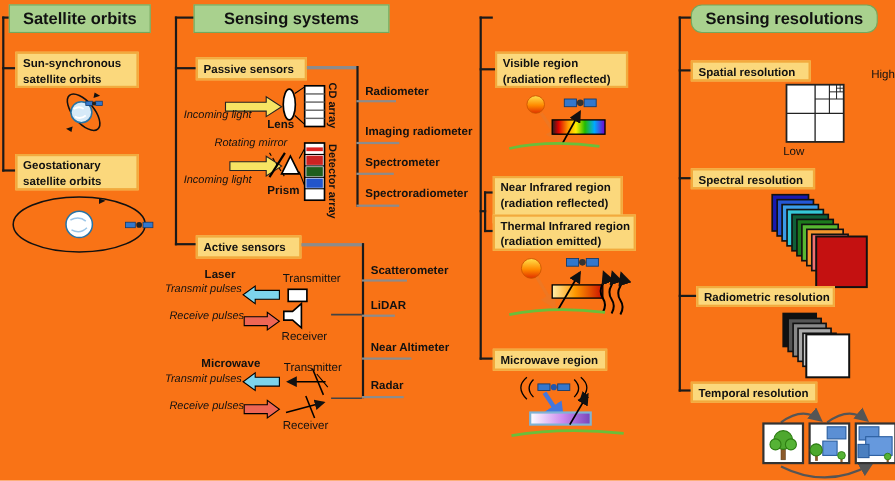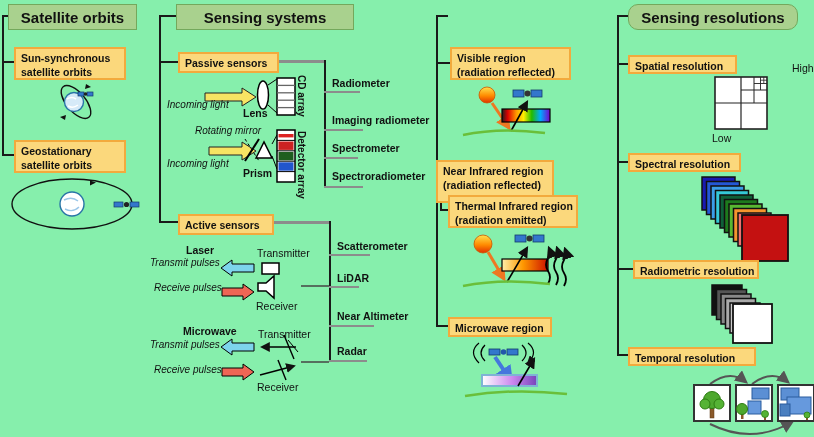--- a/index.html
+++ b/index.html
@@ -1,16 +1,16 @@
 <!DOCTYPE html>
 <html><head>
 <meta charset="utf-8">
 <style>
   html,body{margin:0;padding:0;background:#fff;}
-  #canvas{position:relative;width:814px;height:437px;background:#86efac;overflow:hidden;
+  #canvas{position:relative;width:814px;height:437px;background:#f97316;overflow:hidden;
           font-family:"Liberation Sans",sans-serif;color:#111;}
   .header{position:absolute;background:#a9d18e;border:1px solid #74a85c;
           font-weight:bold;font-size:15px;display:flex;align-items:center;justify-content:center;}
   .obox{position:absolute;background:#fbd87c;border:2px solid #f2aa3d;font-weight:bold;
         font-size:10.5px;line-height:1.3;padding:3px 5px;box-sizing:border-box;}
   .obox div{white-space:nowrap;}
   .vline{position:absolute;width:2px;background:#1a1a1a;}
   .hline{position:absolute;height:2px;background:#1a1a1a;}
   .thick{position:absolute;height:3px;background:#8c8c8c;}
   .uline{position:absolute;height:2px;background:#8c8c8c;}
@@ -247,21 +247,21 @@
       <rect x="58" y="8" width="11" height="7" fill="#3377cc" stroke="#123a6b" stroke-width="0.8"></rect>
       <rect x="76" y="8" width="11" height="7" fill="#3377cc" stroke="#123a6b" stroke-width="0.8"></rect>
       <circle cx="72.5" cy="11.5" r="3" fill="#333"></circle>
     </g>
     <line x1="37" y1="21" x2="54" y2="46" stroke="#ee7722" stroke-width="3" marker-end="url(#mkO)"></line>
     <rect x="47" y="27" width="48" height="13" fill="url(#gRainbow)" stroke="#000" stroke-width="1.2"></rect>
     <line x1="56" y1="49" x2="72" y2="20" stroke="#000" stroke-width="1.6" marker-end="url(#mkB)"></line>
     <path d="M8,53 Q45,45 90,51" fill="none" stroke="#6abf3a" stroke-width="2.5"></path>
   </svg>
 
-  <div class="obox" style="left:436px;top:160px;width:118px;height:43px;">
+  <div class="obox" style="left:448px;top:160px;width:118px;height:43px;">
     <div>Near Infrared region</div>
     <div>(radiation reflected)</div>
   </div>
 
   <div class="obox" style="left:448px;top:195px;width:130px;height:33px;">
     <div>Thermal Infrared region</div>
     <div>(radiation emitted)</div>
   </div>
 
   <svg style="left:455px;top:230px;" width="125" height="62">
@@ -356,21 +356,21 @@
 
   <svg style="left:712px;top:285px;" width="62" height="58">
     <rect x="0" y="0" width="30" height="30" stroke="#111" stroke-width="1.5" fill="#111111"></rect>
     <rect x="4.5" y="4.5" width="30" height="30" stroke="#111" stroke-width="1.5" fill="#555555"></rect>
     <rect x="9" y="9" width="30" height="30" stroke="#111" stroke-width="1.5" fill="#888888"></rect>
     <rect x="13.5" y="13.5" width="30" height="30" stroke="#111" stroke-width="1.5" fill="#aaaaaa"></rect>
     <rect x="18" y="18" width="30" height="30" stroke="#111" stroke-width="1.5" fill="#cccccc"></rect>
     <rect x="21" y="19" width="39" height="39" stroke="#111" stroke-width="1.8" fill="#ffffff"></rect>
   </svg>
 
-  <div class="obox" style="left:628px;top:347px;width:128px;height:19px;">
+  <div class="obox" style="left:628px;top:347px;width:115px;height:19px;">
     <div>Temporal resolution</div>
   </div>
 
   <svg style="left:686px;top:371px;" width="128" height="66">
     <path d="M24,13 Q44,-2 60,11" fill="none" stroke="#555" stroke-width="2" marker-end="url(#mkG)"></path>
     <path d="M66,13 Q86,-2 102,11" fill="none" stroke="#555" stroke-width="2" marker-end="url(#mkG)"></path>
     <path d="M24,53 Q66,74 106,51" fill="none" stroke="#555" stroke-width="2" marker-end="url(#mkG)"></path>
     <g>
       <rect x="8" y="14" width="36" height="36" fill="#fff" stroke="#333" stroke-width="2"></rect>
       <rect x="24" y="36" width="4" height="11" fill="#8b5a2b" stroke="#5e3a17" stroke-width="0.5"></rect>

